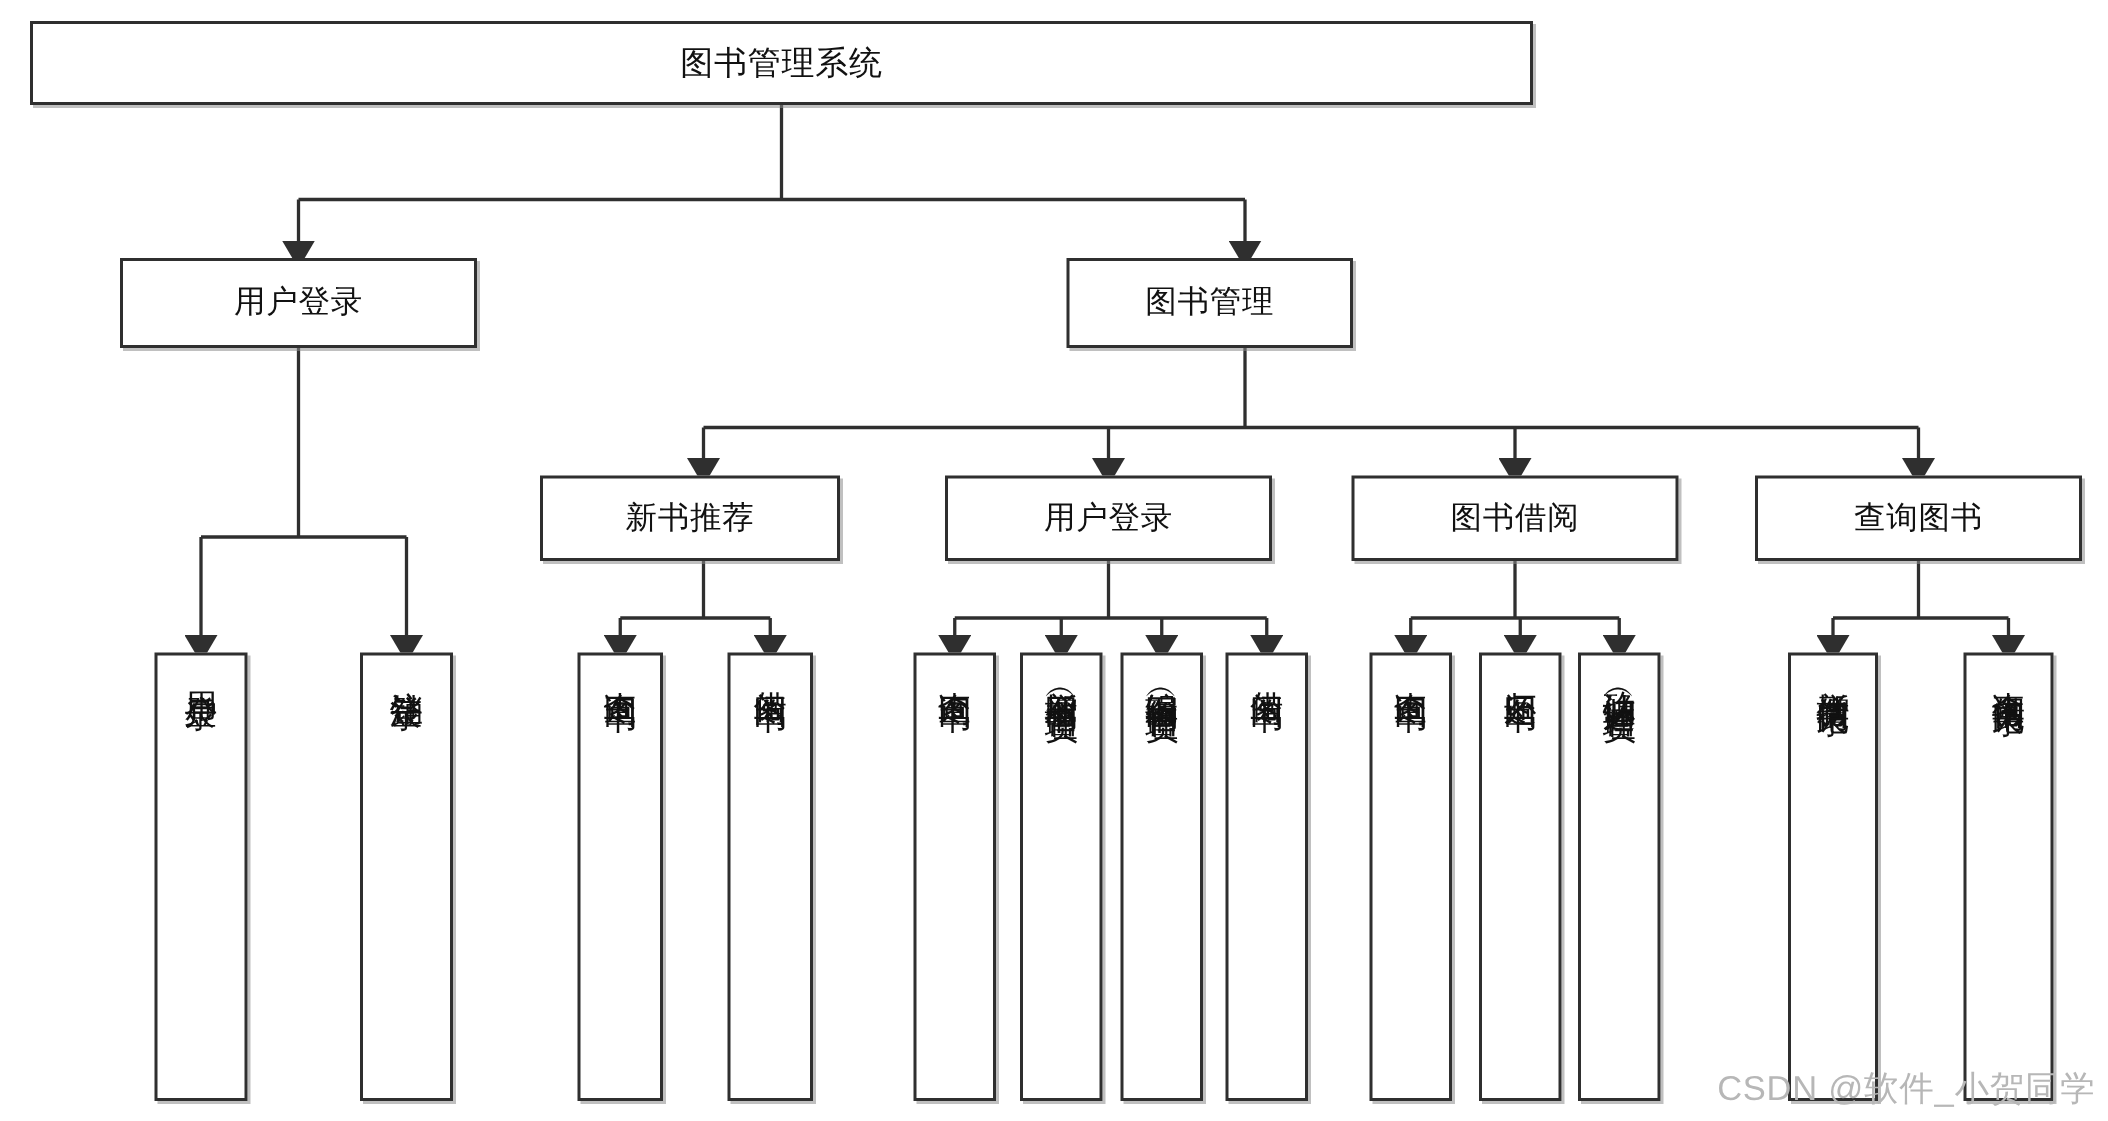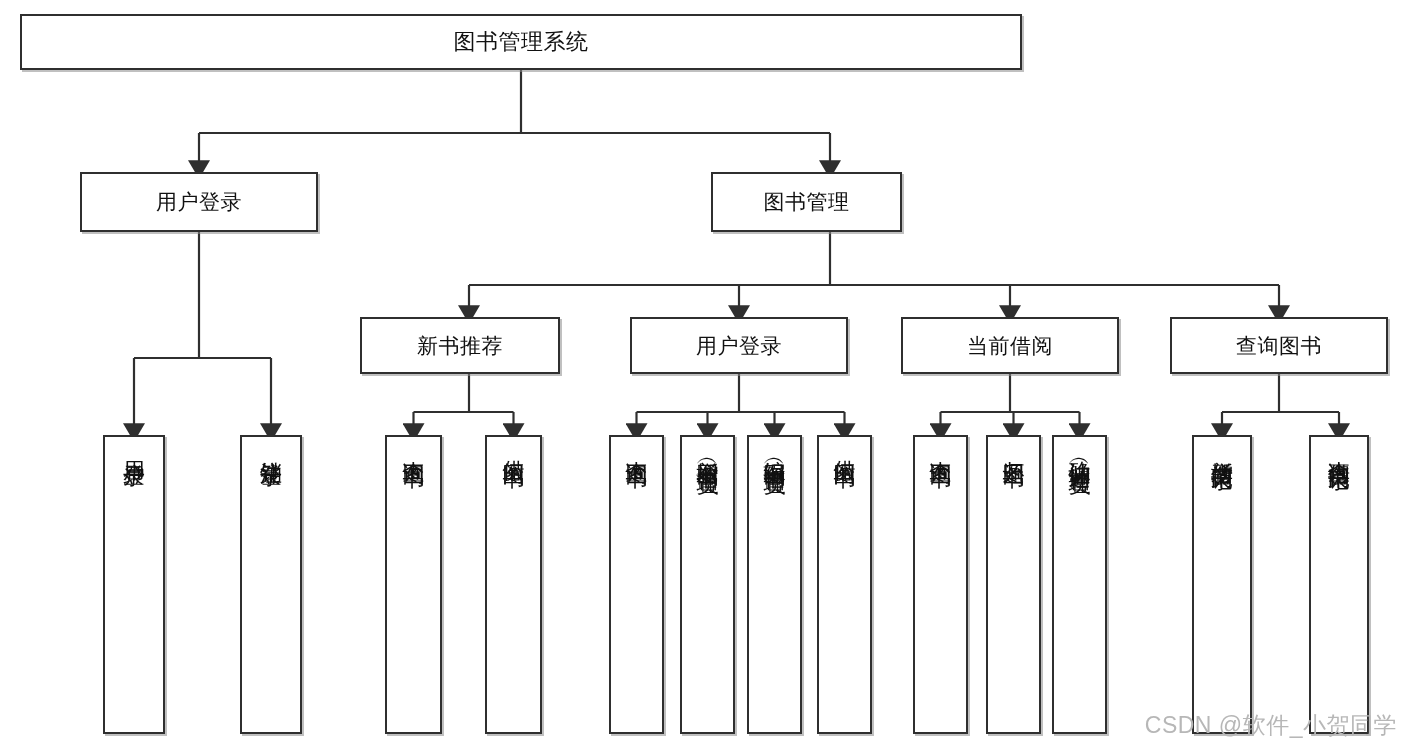--- a/index.html
+++ b/index.html
@@ -133,21 +133,21 @@
       <div class="node horiz" style="left: 711px; top: 172px; width: 191px; height: 60px;">
         <span class="label">图书管理</span>
       </div>
       <div class="node horiz" style="left: 360px; top: 317px; width: 200px; height: 57px;">
         <span class="label">新书推荐</span>
       </div>
       <div class="node horiz" style="left: 630px; top: 317px; width: 218px; height: 57px;">
         <span class="label">用户登录</span>
       </div>
       <div class="node horiz" style="left: 901px; top: 317px; width: 218px; height: 57px;">
-        <span class="label">当前借阅</span>
+        <span class="label">图书借阅</span>
       </div>
       <div class="node horiz" style="left: 1170px; top: 317px; width: 218px; height: 57px;">
         <span class="label">查询图书</span>
       </div>
       <div class="node vert" style="left: 103px; top: 435px; width: 62px; height: 299px;">
         <span class="label">用户登录</span>
       </div>
       <div class="node vert" style="left: 240px; top: 435px; width: 62px; height: 299px;">
         <span class="label">注销登录</span>
       </div>

